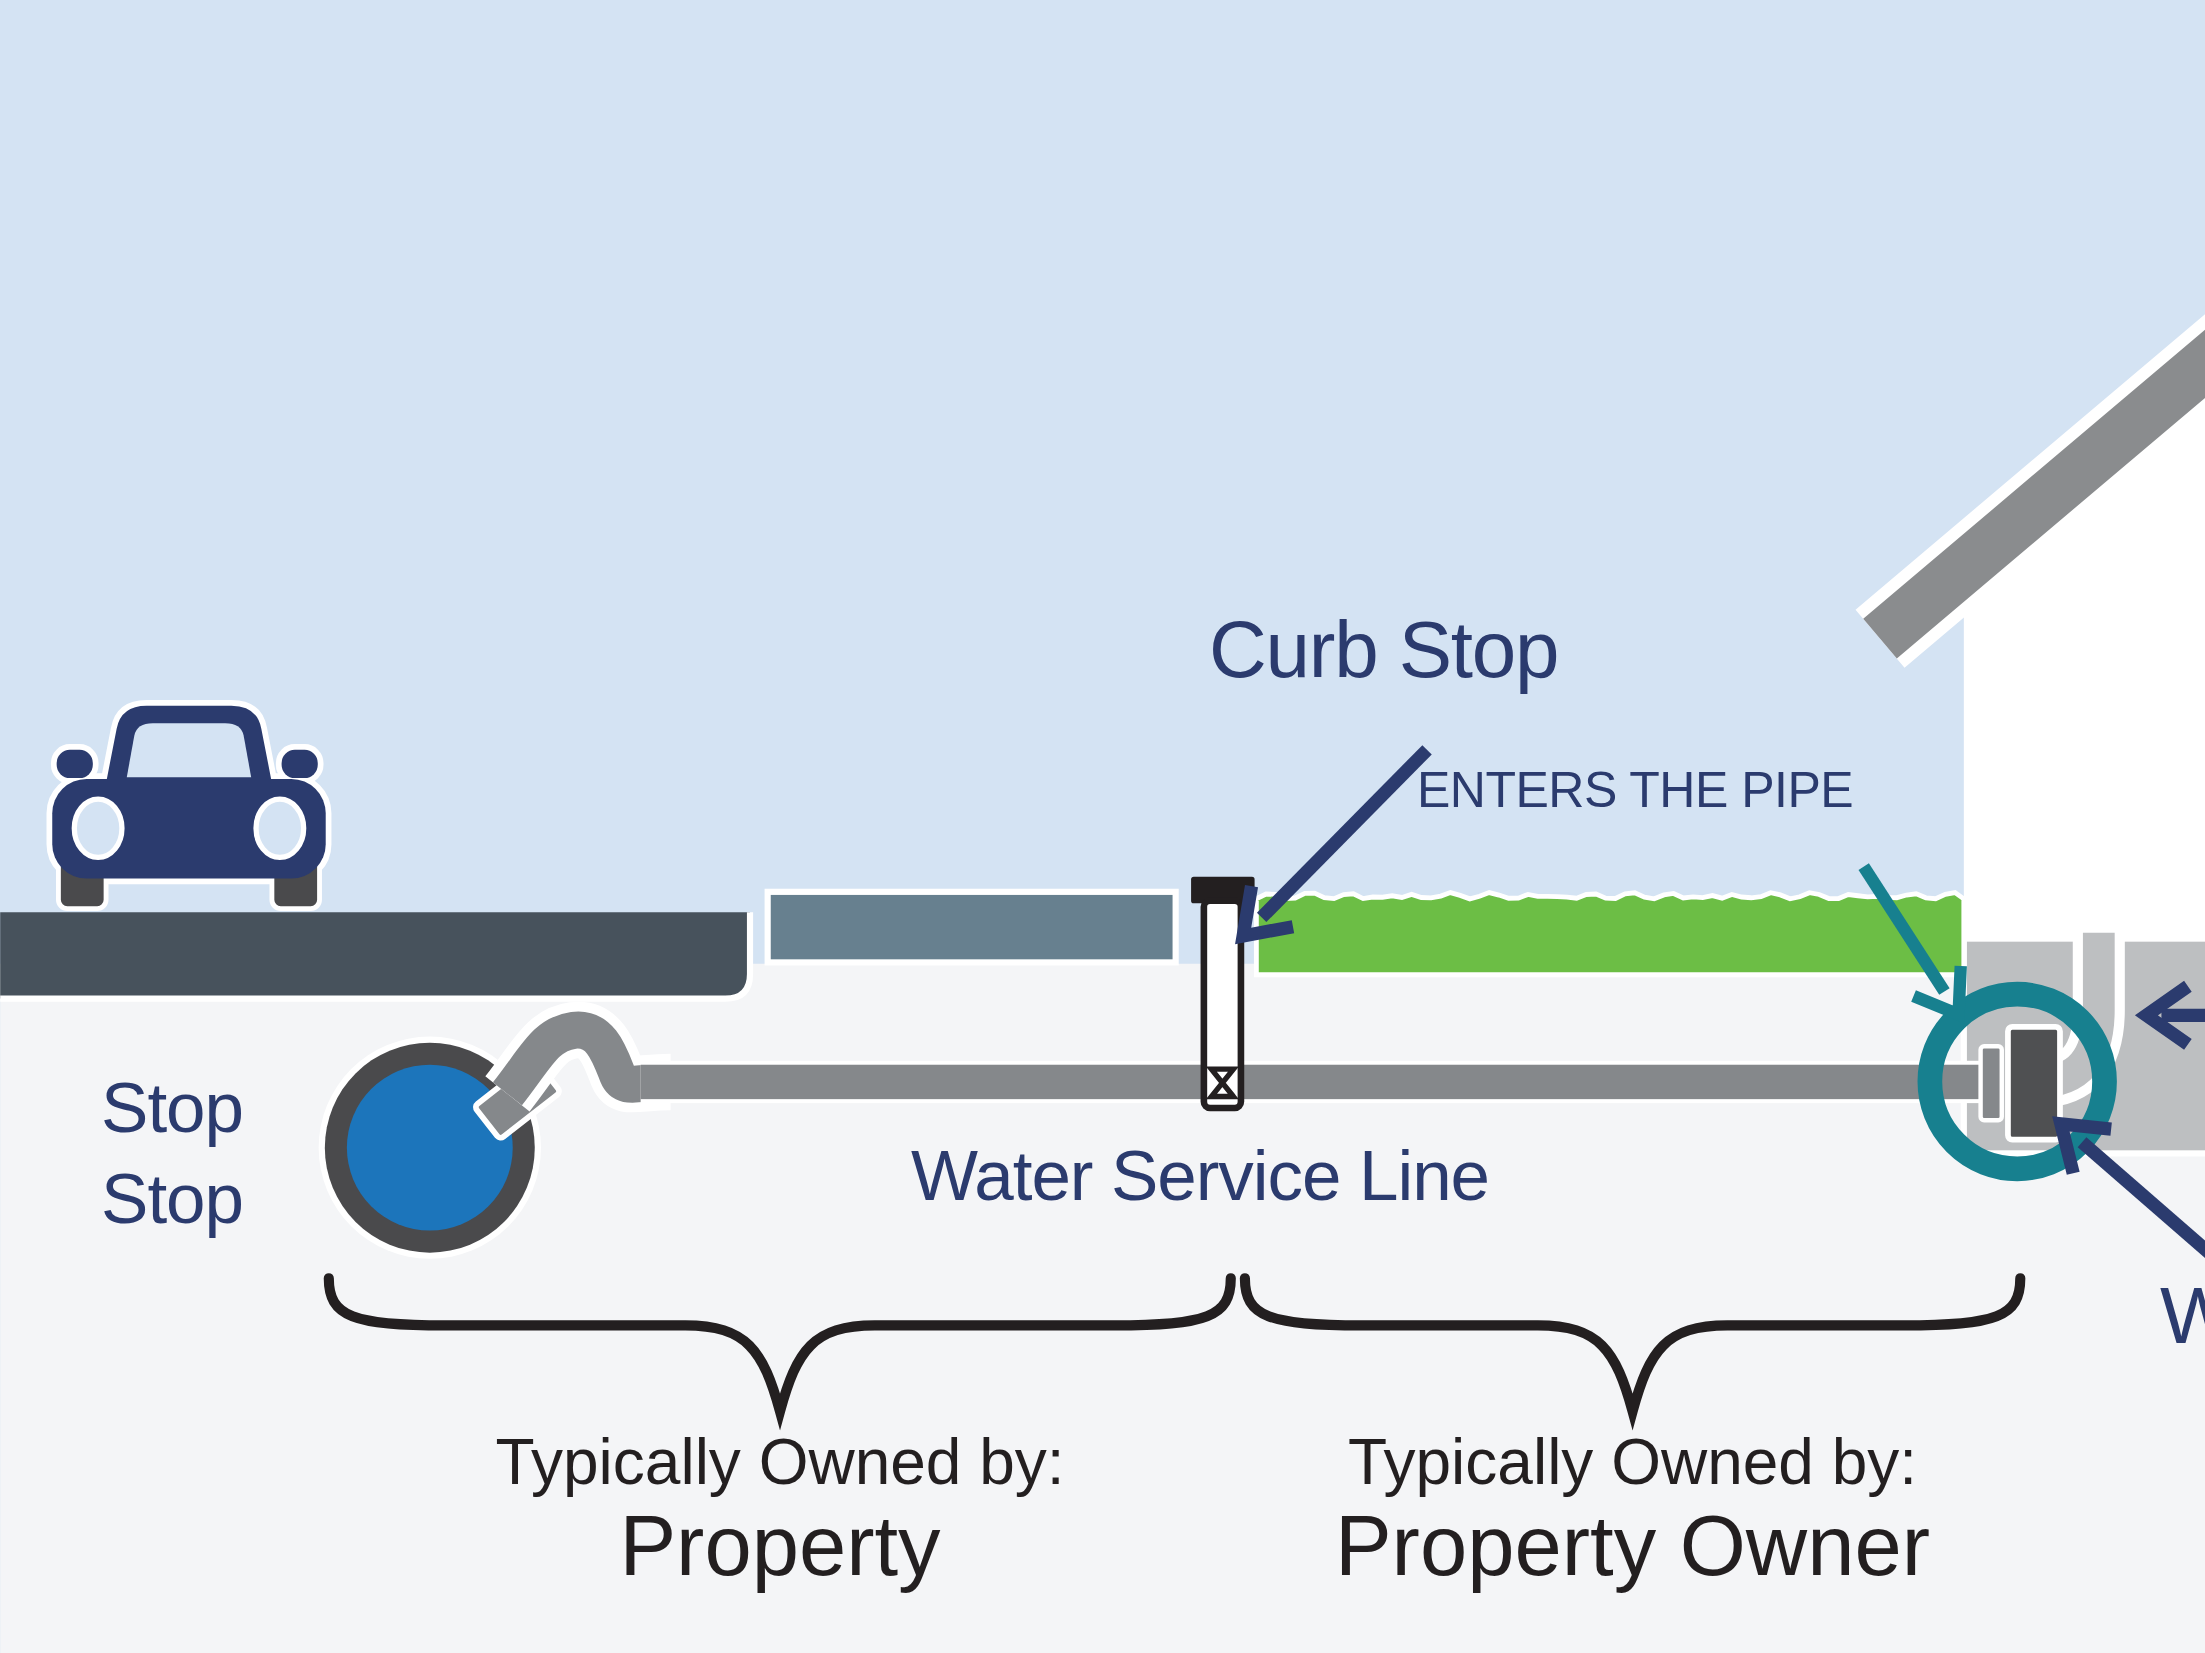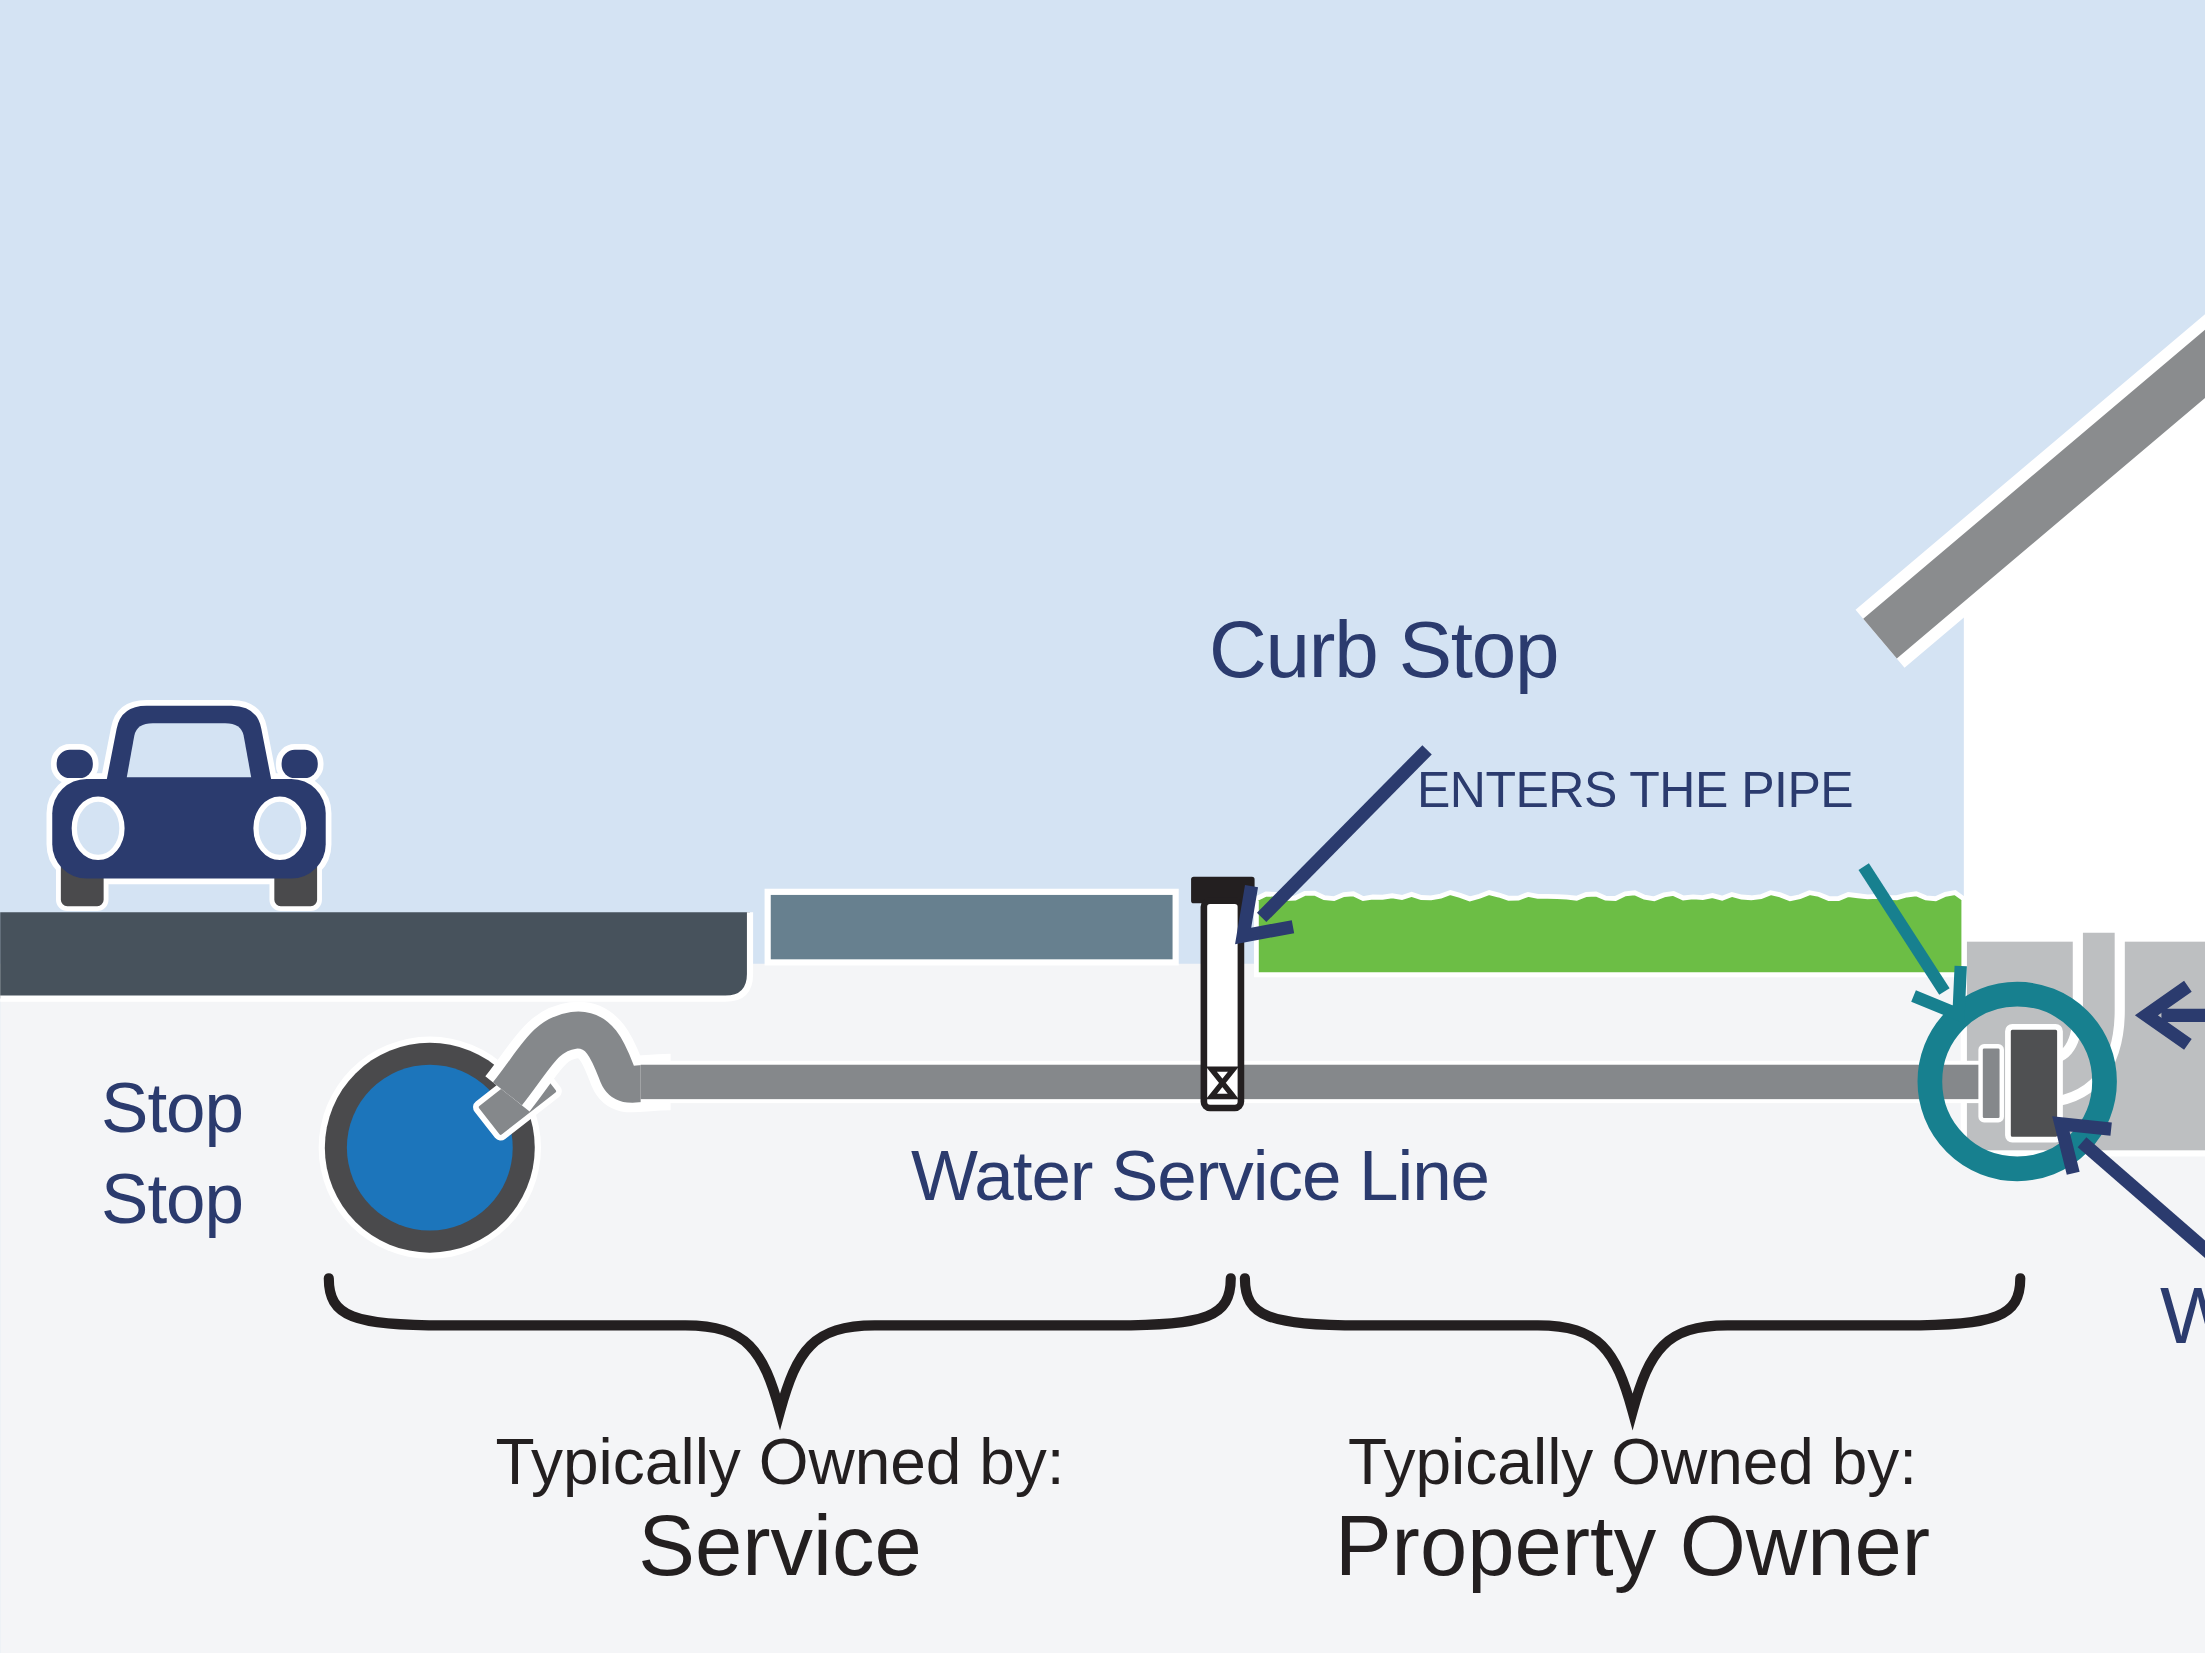--- a/index.html
+++ b/index.html
@@ -149,21 +149,21 @@
   <div class="lbl lbl-curbstop">Curb Stop</div>
 
   <div class="lbl lbl-enters">
     <div>ENTERS THE PIPE</div>
   </div>
 
   <div class="lbl lbl-meter">Water Meter</div>
 
   <div class="own own-utility">
     <div class="own-prefix">Typically Owned by:</div>
-    <div class="own-owner">Service</div>
+    <div class="own-owner">Property</div>
   </div>
 
   <div class="own own-property">
     <div class="own-prefix">Typically Owned by:</div>
     <div class="own-owner">Property Owner</div>
   </div>
 
 </div>
 
 

